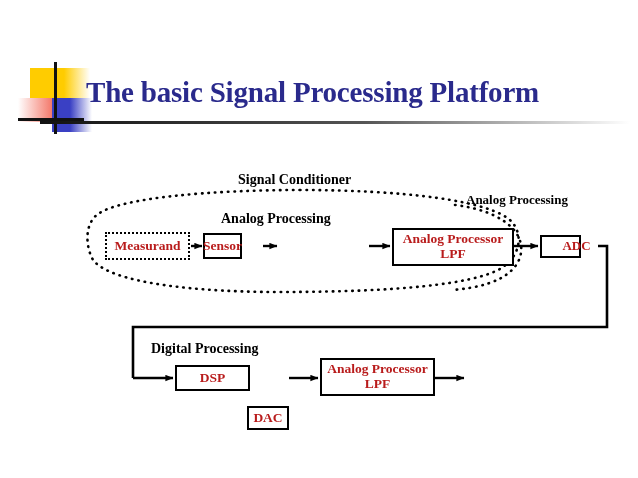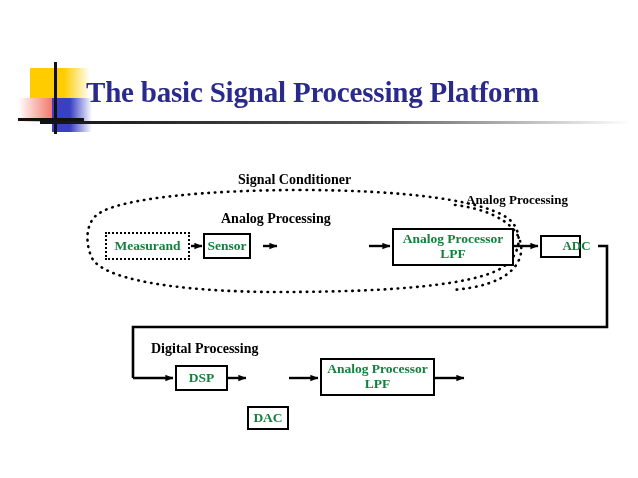--- a/index.html
+++ b/index.html
@@ -35,21 +35,21 @@
   }
 
   
   .dgm{position:absolute;left:0;top:0;width:638px;height:478px;}
   .dgm svg{position:absolute;left:0;top:0;}
 
   .box{
     position:absolute;box-sizing:border-box;
     border:2.5px solid #000000;background:#ffffff;
     display:flex;align-items:center;justify-content:center;
-    text-align:center;font-weight:bold;color:#15803d;
+    text-align:center;font-weight:bold;color:#b91c1c;
     font-family:"Liberation Serif",serif;line-height:1.08;
   }
   .box.dotted{border:2.5px dotted #000000;}
 
   .lbl{
     position:absolute;font-weight:bold;color:#000000;
     font-family:"Liberation Serif",serif;white-space:nowrap;
   }
 </style>
 </head>
@@ -116,31 +116,31 @@
     <div class="lbl" style="left:238px;top:172px;font-size:14px;">Signal Conditioner</div>
 
     <div class="lbl" style="left:221px;top:211px;font-size:14px;">Analog Processing</div>
 
     <div class="lbl" style="left:466px;top:192px;font-size:13px;">Analog Processing</div>
 
     <div class="lbl" style="left:151px;top:341px;font-size:14px;">Digital Processing</div>
 
     <div class="box dotted" style="left:105px;top:232px;width:85px;height:28px;font-size:13.5px;">Measurand</div>
 
-    <div class="box" style="left:203px;top:233px;width:48px;height:26px;font-size:13.5px;">Sensor</div>
+    <div class="box" style="left:203px;top:233px;width:39px;height:26px;font-size:13.5px;">Sensor</div>
 
 
     <div class="box" style="left:392px;top:228px;width:122px;height:38px;font-size:13.5px;flex-direction:column;">
       <span>Analog Processor</span>
       <span>LPF</span>
     </div>
 
     <div class="box" style="left:540px;top:235px;width:41px;height:23px;font-size:13px;padding-left:32px;">ADC</div>
 
-    <div class="box" style="left:175px;top:365px;width:53px;height:26px;font-size:13.5px;">DSP</div>
+    <div class="box" style="left:175px;top:365px;width:75px;height:26px;font-size:13.5px;">DSP</div>
 
     <div class="box" style="left:247px;top:366px;width:42px;height:24px;font-size:13.5px;margin-top:40px;">DAC</div>
 
     <div class="box" style="left:320px;top:358px;width:115px;height:38px;font-size:13.5px;flex-direction:column;">
       <span>Analog Processor</span>
       <span>LPF</span>
     </div>
 
   </div>
 </div>

